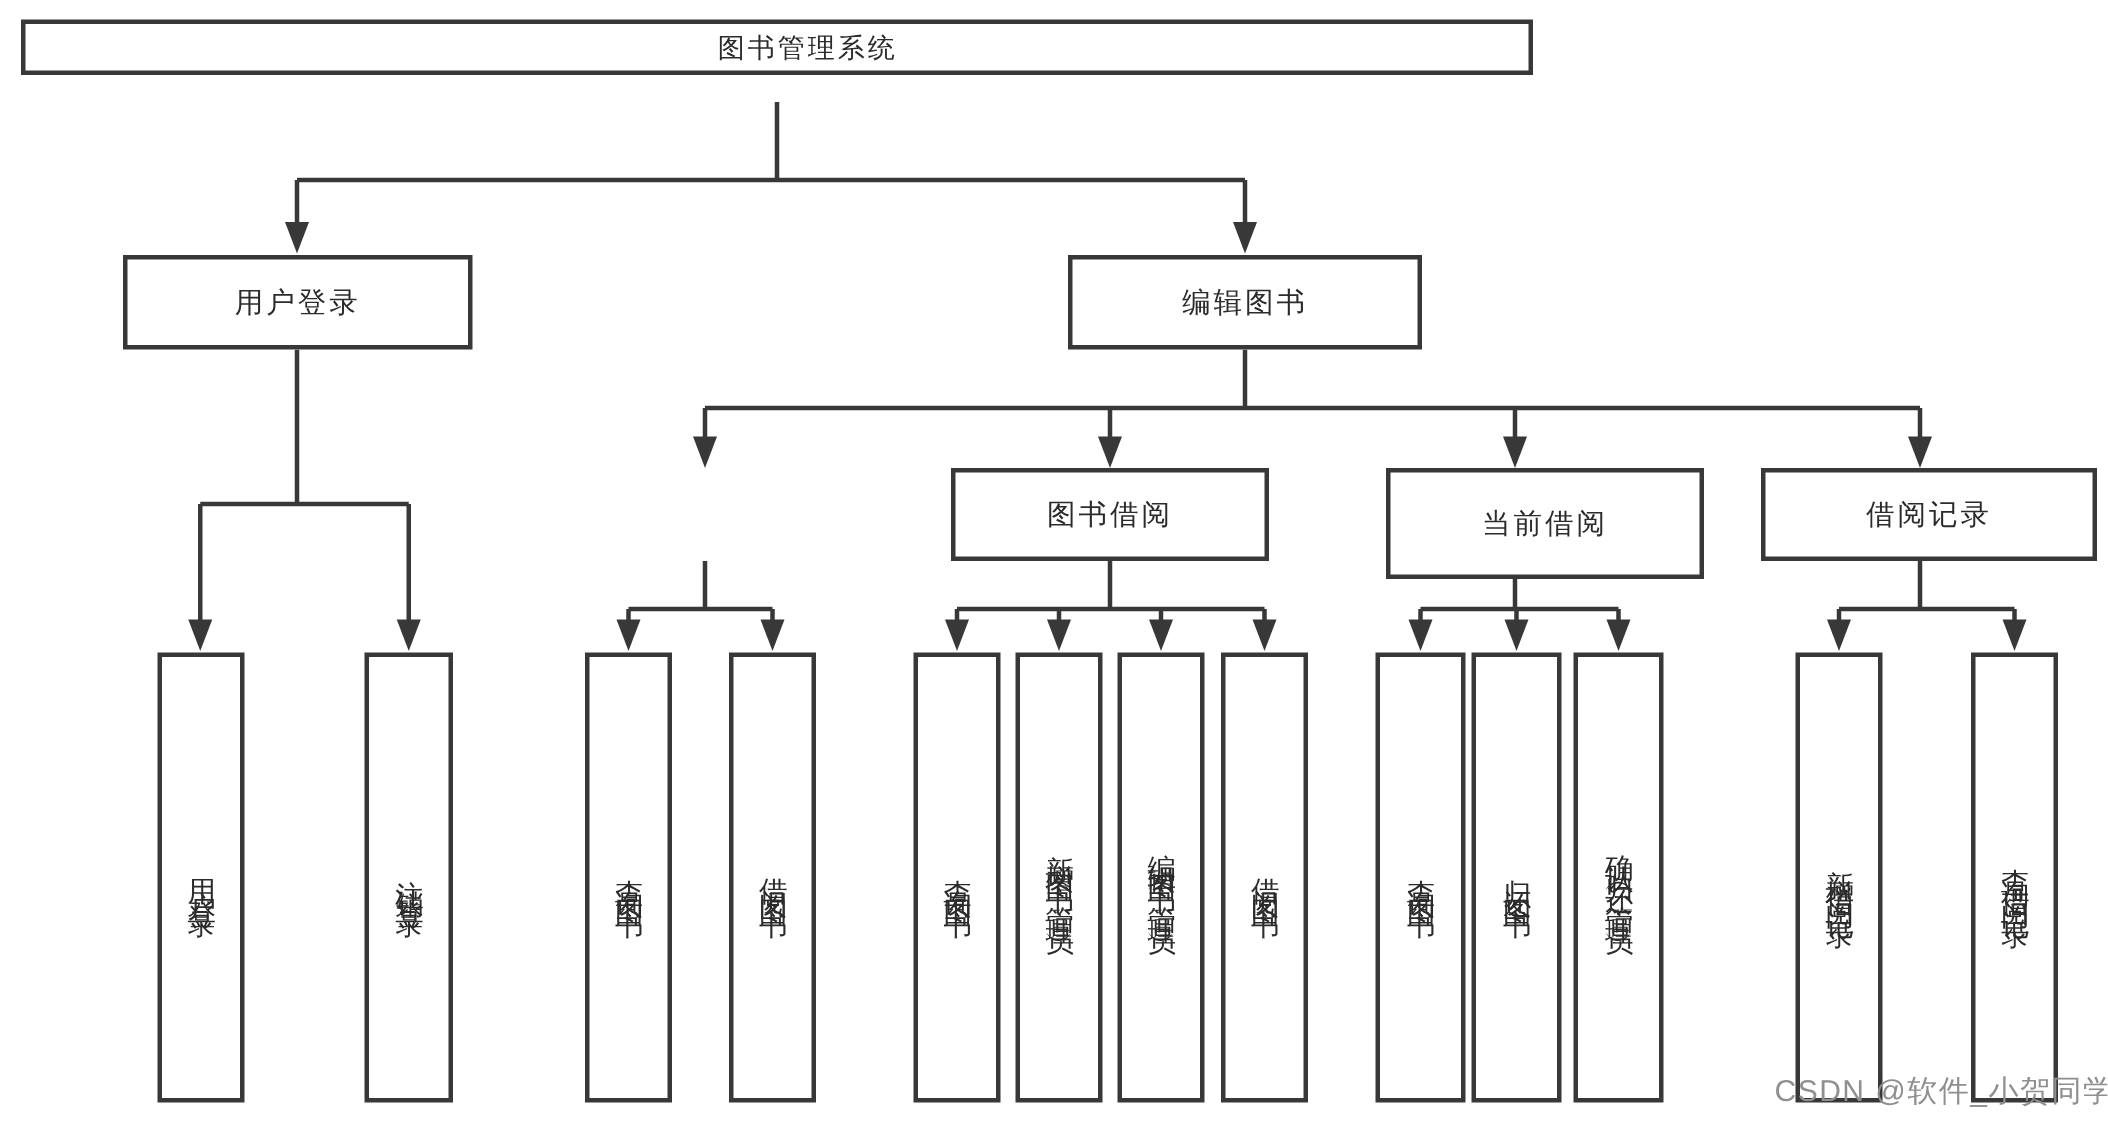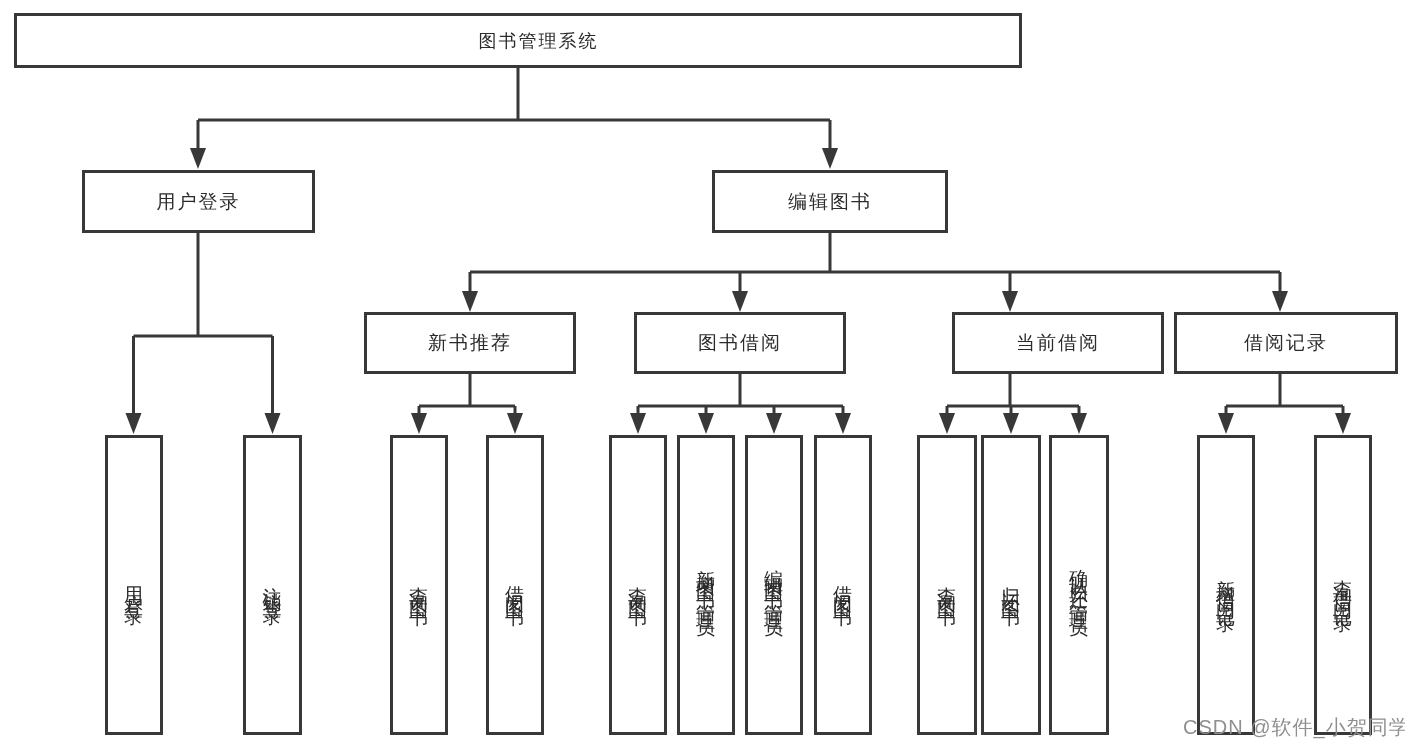--- a/index.html
+++ b/index.html
@@ -62,28 +62,27 @@
     <path d="M1010,374 V406 M947,406 H1079 M947,406 V415 M1011,406 V415 M1079,406 V415"></path>
     <polygon points="939,413 955,413 947,434"></polygon>
     <polygon points="1003,413 1019,413 1011,434"></polygon>
     <polygon points="1071,413 1087,413 1079,434"></polygon>
 
     <path d="M1280,374 V406 M1226,406 H1343 M1226,406 V415 M1343,406 V415"></path>
     <polygon points="1218,413 1234,413 1226,434"></polygon>
     <polygon points="1335,413 1351,413 1343,434"></polygon>
   </svg>
 
-  <div class="box h root" style="left:14px;top:13px;width:1008px;height:55px;padding-left:41px;">图书管理系统</div>
+  <div class="box h root" style="left:14px;top:13px;width:1008px;height:37px;padding-left:41px;">图书管理系统</div>
 
   <div class="box h" style="left:82px;top:170px;width:233px;height:63px;">用户登录</div>
   <div class="box h" style="left:712px;top:170px;width:236px;height:63px;">编辑图书</div>
 
-  <div class="box h" style="left:364px;top:312px;width:212px;height:62px;">新书推荐</div>
   <div class="box h" style="left:634px;top:312px;width:212px;height:62px;text-align:right;">图书借阅</div>
-  <div class="box h" style="left:952px;top:312px;width:212px;height:62px;">当前借阅</div>
+  <div class="box h" style="left:924px;top:312px;width:212px;height:74px;">当前借阅</div>
   <div class="box h" style="left:1174px;top:312px;width:224px;height:62px;">借阅记录</div>
 
   <div class="box leaf" style="left:105px;top:435px;width:58px;height:300px;">
     <span>用户登录</span>
   </div>
   <div class="box leaf" style="left:243px;top:435px;width:59px;height:300px;">
     <span>注销登录</span>
   </div>
 
   <div class="box leaf" style="left:390px;top:435px;width:58px;height:300px;">

